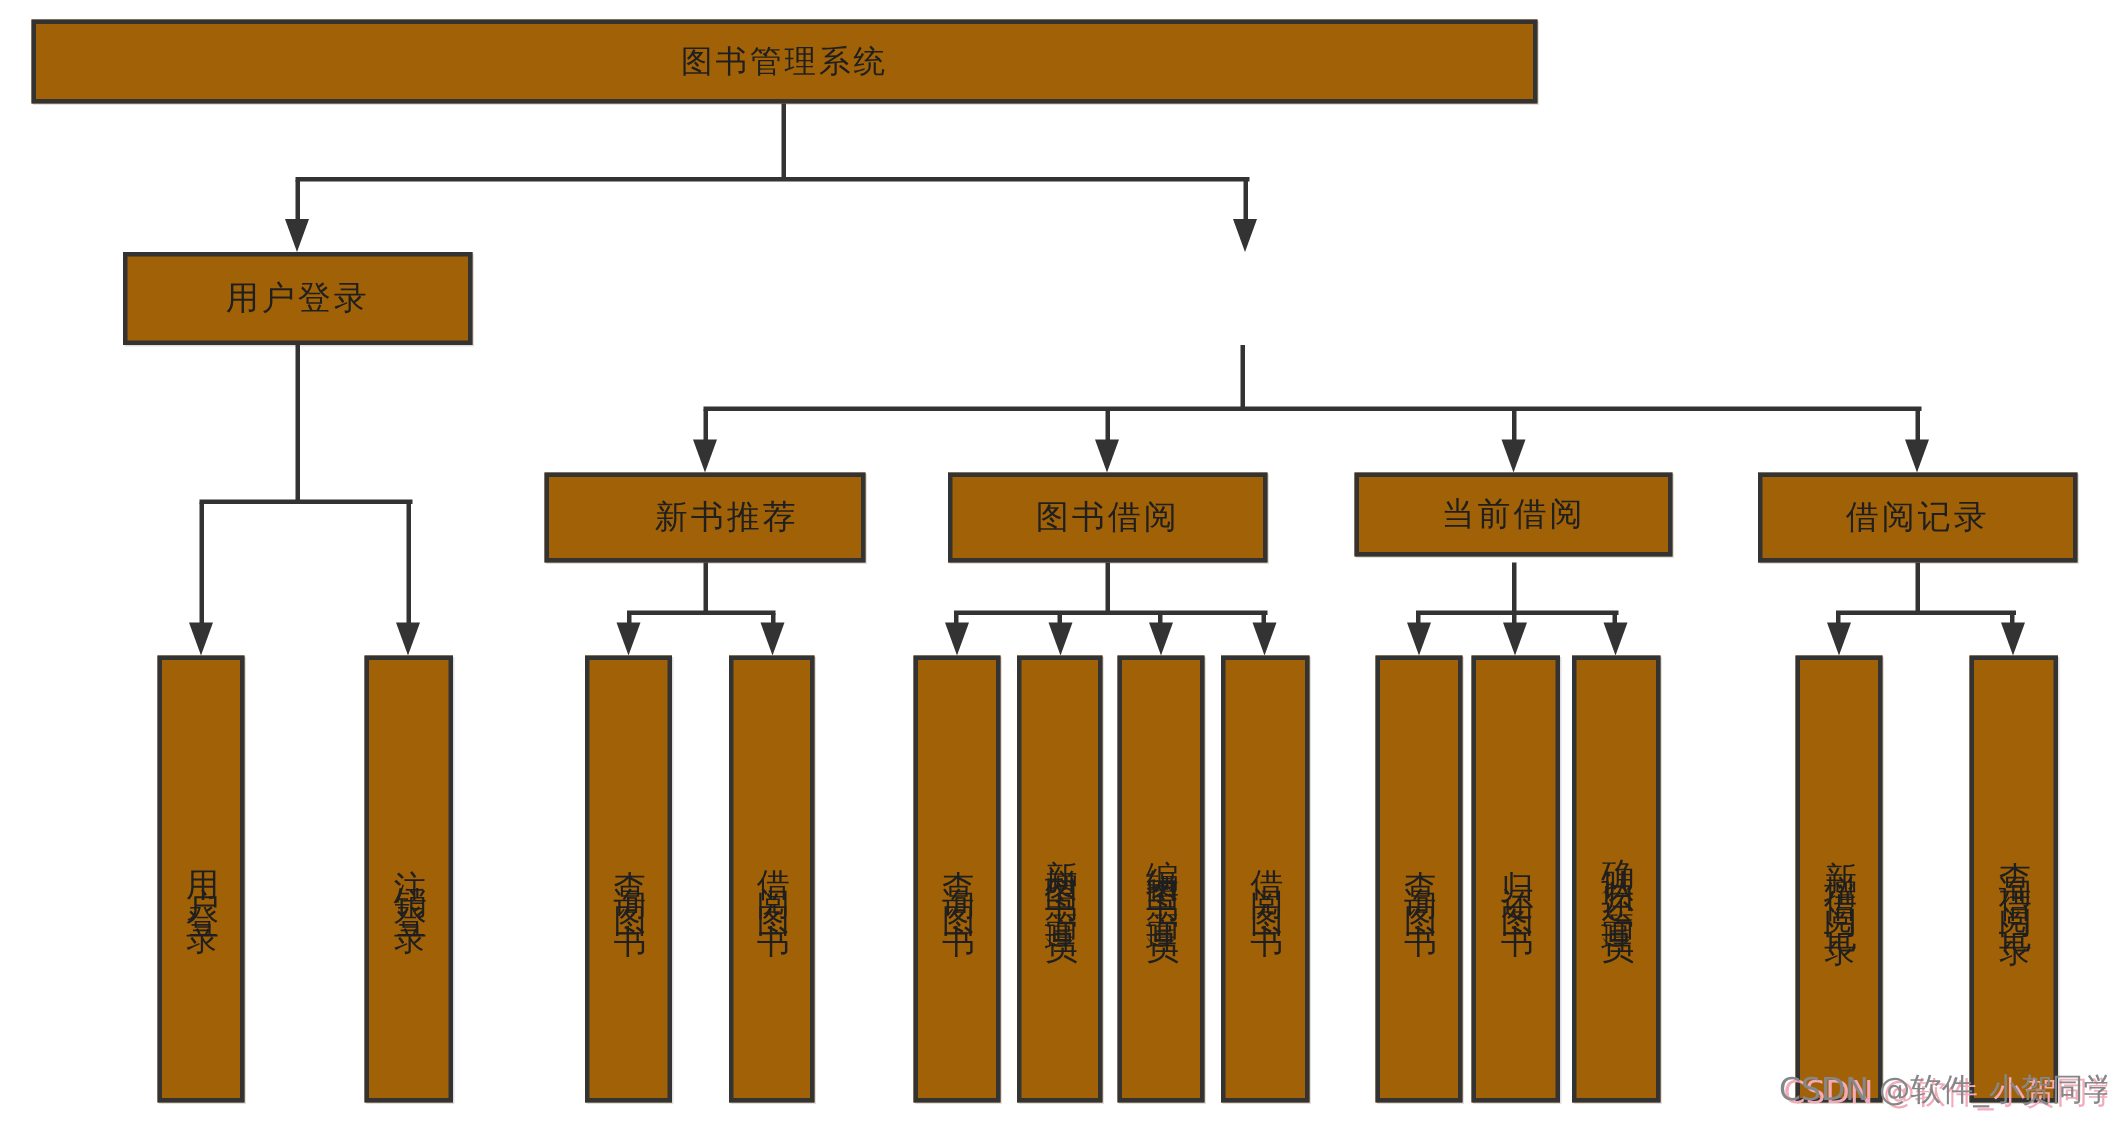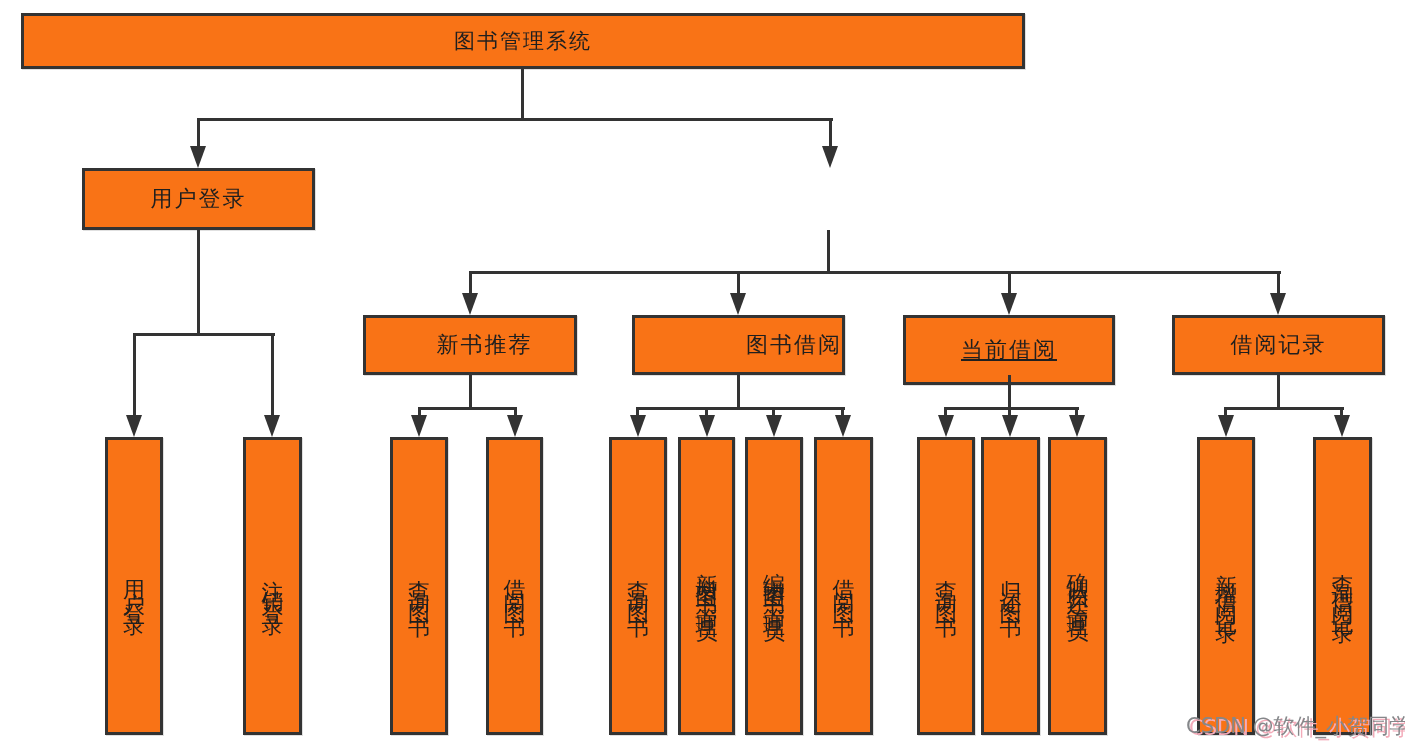--- a/index.html
+++ b/index.html
@@ -1,21 +1,21 @@
 <!DOCTYPE html>
 <html><head>
 <meta charset="utf-8">
 <style>
   html,body{margin:0;padding:0;background:#ffffff;}
   .canvas{
     position:relative;width:1405px;height:747px;background:#ffffff;overflow:hidden;
     font-family:"DejaVu Serif", serif;color:#1f1f1f;
   }
   .box{
-    position:absolute;border:3px solid #333333;background:#f97316;
+    position:absolute;border:3px solid #333333;background:#a16207;
     box-sizing:border-box;display:flex;align-items:center;justify-content:center;
     box-shadow:1px 1px 0 rgba(0,0,0,0.12);
   }
   .hbox span{font-size:22px;letter-spacing:2px;white-space:nowrap;}
   .root span{font-size:21px;letter-spacing:2px;}
   .vtext{
     writing-mode:vertical-rl;text-orientation:mixed;
     font-size:22px;line-height:1;white-space:nowrap;
   }
   .s4{letter-spacing:12px;}
@@ -70,24 +70,24 @@
   <div class="vline" style="left:737px;top:273px;height:21px;"></div>
   <div class="tri" style="left:730px;top:293px;"></div>
   <div class="vline" style="left:1008px;top:273px;height:21px;"></div>
   <div class="tri" style="left:1001px;top:293px;"></div>
   <div class="vline" style="left:1277px;top:273px;height:21px;"></div>
   <div class="tri" style="left:1270px;top:293px;"></div>
 
   <div class="box hbox" style="left:363px;top:315px;width:214px;height:60px;padding-left:29px;">
     <span>新书推荐</span>
   </div>
-  <div class="box hbox" style="left:632px;top:315px;width:213px;height:60px;justify-content:flex-end;">
+  <div class="box hbox" style="left:632px;top:315px;width:213px;height:60px;">
     <span>图书借阅</span>
   </div>
-  <div class="box hbox" style="left:903px;top:315px;width:212px;height:70px;text-decoration:underline;">
+  <div class="box hbox" style="left:903px;top:315px;width:212px;height:56px;">
     <span>当前借阅</span>
   </div>
   <div class="box hbox" style="left:1172px;top:315px;width:213px;height:60px;align-items:center;">
     <span>借阅记录</span>
   </div>
 
   <div class="vline" style="left:469px;top:375px;height:33px;"></div>
   <div class="hline" style="left:418px;top:407px;width:99px;"></div>
   <div class="vline" style="left:418px;top:409px;height:8px;"></div>
   <div class="tri" style="left:411px;top:415px;"></div>

